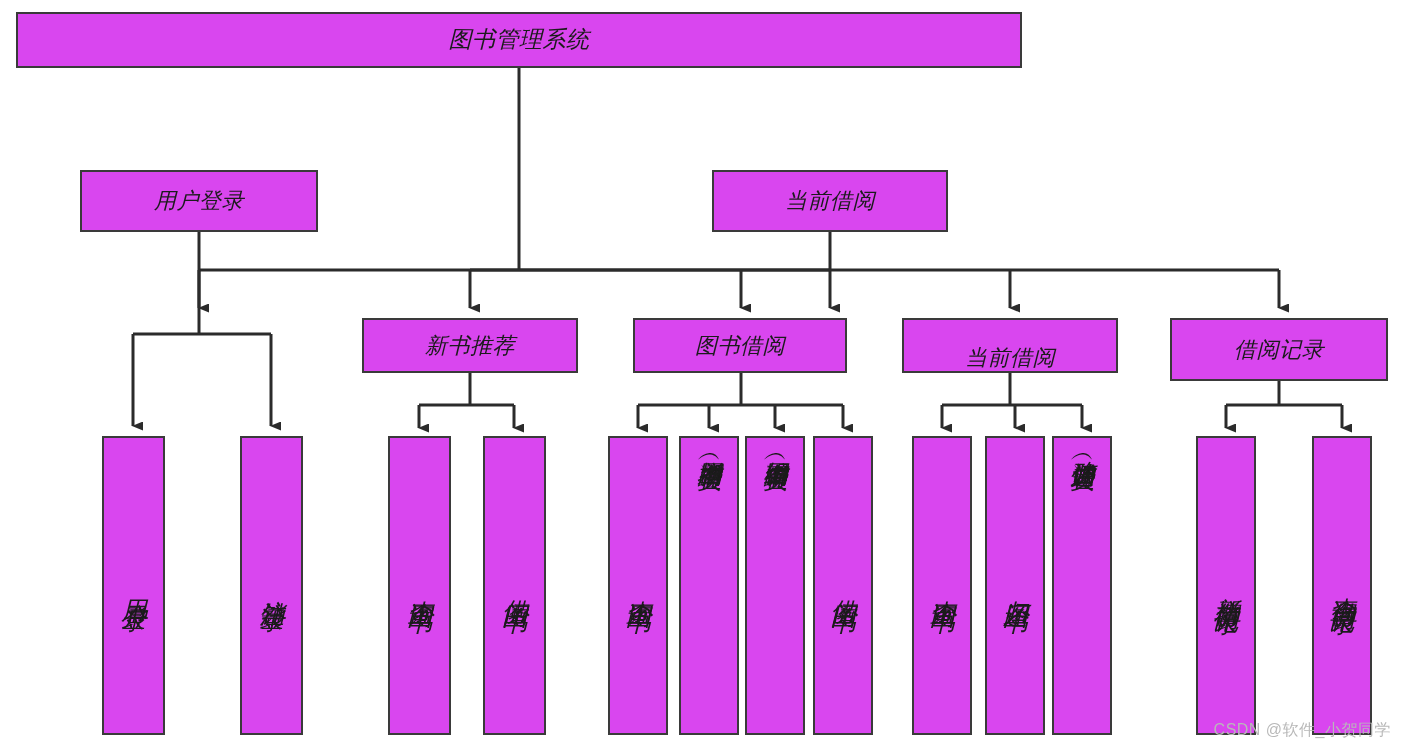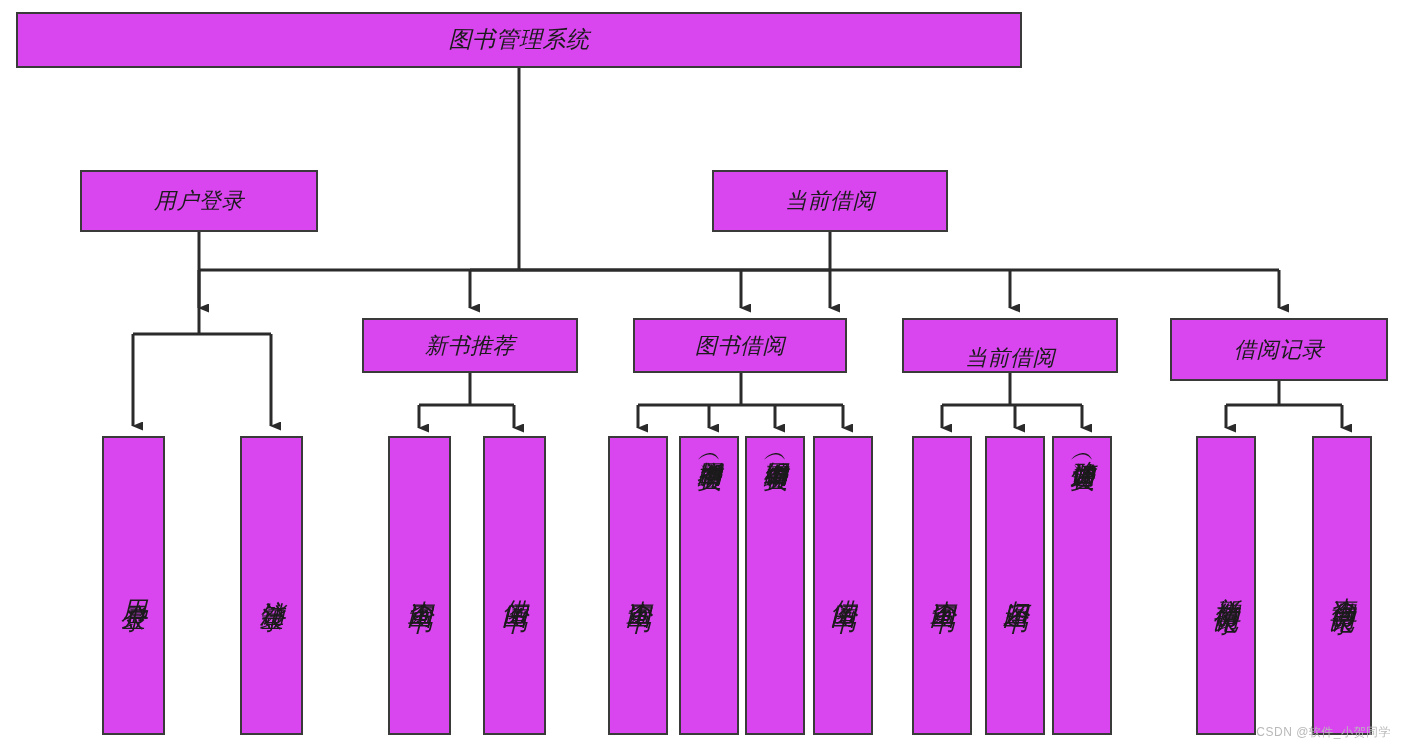--- a/index.html
+++ b/index.html
@@ -71,21 +71,21 @@
     letter-spacing: 1px;
   }
   .node.vert.centered {
     align-items: center;
     padding-top: 0;
   }
   #watermark {
     position: absolute;
     right: 14px;
     bottom: 6px;
-    font-size: 12px;
+    font-size: 16px;
     color: #b9b9b9;
     letter-spacing: 0.5px;
     white-space: nowrap;
     z-index: 5;
   }
 </style>
 </head>
 <body>
 
 <div id="diagram-root">

